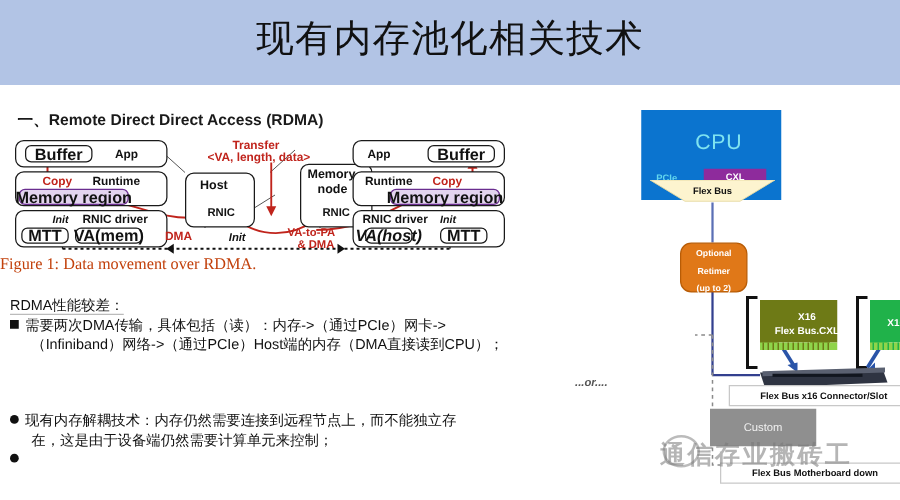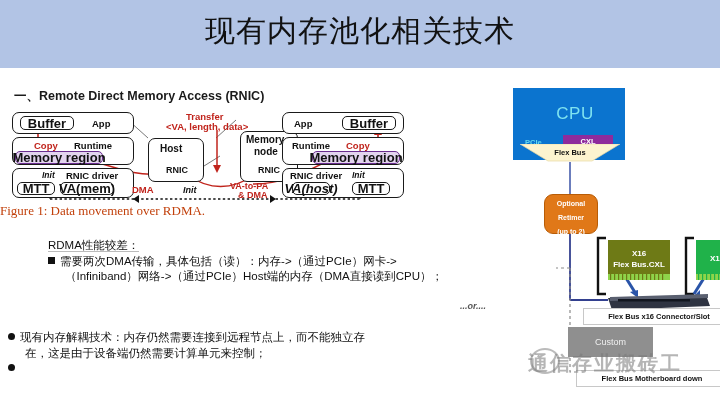--- a/index.html
+++ b/index.html
@@ -42,21 +42,21 @@
   }
   .inner-pill.mem{background:#e3d4ef;border-color:#6a2d8f;color:#111;}
   svg.fig-svg{position:absolute;left:0;top:0;width:400px;height:95px;overflow:visible;}
   .fig-caption{
     position:absolute;left:0;top:203px;width:420px;text-align:left;
     font-size:13px;color:#c2410c;
     font-family:"Liberation Serif","DejaVu Serif",serif;
   }
 
   
-  .body-text{position:absolute;left:8px;top:238px;width:452px;color:#111;margin-left:40px;}
+  .body-text{position:absolute;left:8px;top:238px;width:452px;color:#111;}
   .tline{font-size:11.5px;line-height:15.5px;white-space:nowrap;}
   .blk-bullet{display:inline-block;width:7px;height:7px;background:#111;margin-right:5px;vertical-align:1px;}
   .dot-bullet{display:inline-block;width:7px;height:7px;border-radius:50%;background:#111;margin-right:5px;vertical-align:1px;}
   .indent{padding-left:17px;}
   .u{border-bottom:1px solid #bbb;}
   .para2{position:absolute;left:8px;top:330px;width:460px;color:#111;}
 
   
   .cxl{position:absolute;left:458px;top:82px;width:262px;height:318px;}
   .cpu-box{
@@ -123,21 +123,21 @@
   }
 </style>
 </head>
 <body>
 
 <div class="slide">
 
   <div class="header-band"></div>
   <div class="slide-title">现有内存池化相关技术</div>
 
-  <div class="section-heading">一、Remote Direct Memory Access (RNIC)</div>
+  <div class="section-heading">一、Remote Direct Direct Access (RDMA)</div>
 
   <div class="rdma-fig">
 
     <svg class="fig-svg" viewBox="0 0 400 95">
 
       <line x1="120" y1="10" x2="140" y2="28" stroke="#555" stroke-width="0.8"></line>
       <line x1="208" y1="28" x2="228" y2="10" stroke="#555" stroke-width="0.8"></line>
       <line x1="157" y1="56" x2="140" y2="46" stroke="#555" stroke-width="0.8"></line>
       <line x1="196" y1="56" x2="212" y2="46" stroke="#555" stroke-width="0.8"></line>
 
@@ -269,21 +269,21 @@
       <polygon points="0,0 100,0 72,17 28,17" fill="#fdf4cf" stroke="#e6d9a0" stroke-width="0.7"></polygon>
     </svg>
     <div class="flexbus-text">Flex Bus</div>
 
     <div class="retimer">
       <span>Optional</span>
       <span>Retimer</span>
       <span>(up to 2)</span>
     </div>
 
-    <div class="card" style="left:150px;top:158px;width:62px;height:48px;">
+    <div class="card" style="left:150px;top:158px;width:75px;height:48px;">
       <svg viewBox="0 0 62 48" style="position:absolute;left:0;top:0;width:62px;height:48px;">
         <polygon points="0,0 62,0 62,34 56,34 56,40 40,40 40,34 14,34 14,40 0,40" fill="#6e7a16"></polygon>
         <rect x="0" y="34" width="62" height="6" fill="#8fd44a"></rect>
         <g fill="#6e7a16">
           <rect x="2" y="34" width="1.2" height="6"></rect>
             <rect x="6" y="34" width="1.2" height="6"></rect>
           <rect x="10" y="34" width="1.2" height="6"></rect>
             <rect x="14" y="34" width="1.2" height="6"></rect>
           <rect x="18" y="34" width="1.2" height="6"></rect>
             <rect x="22" y="34" width="1.2" height="6"></rect>

